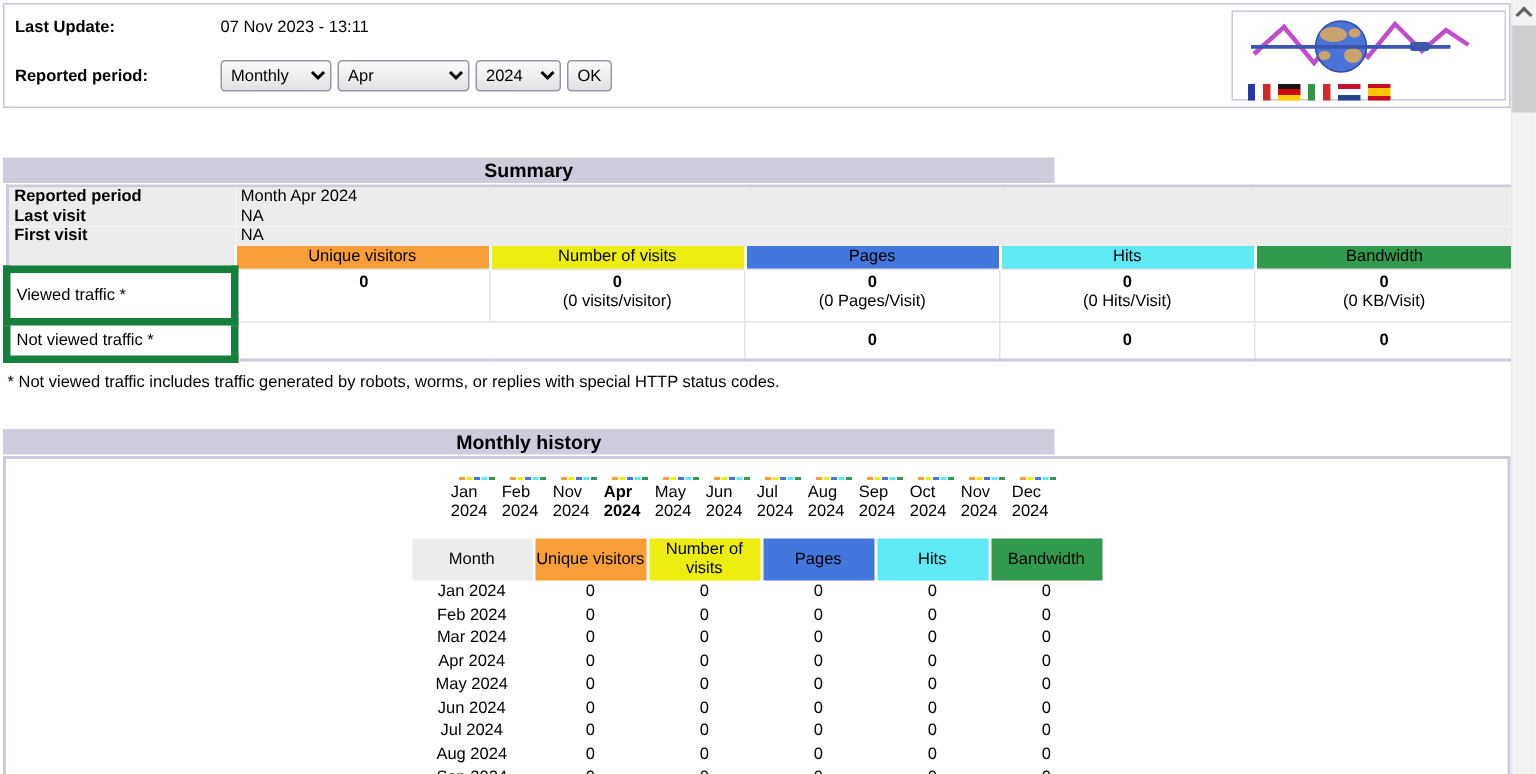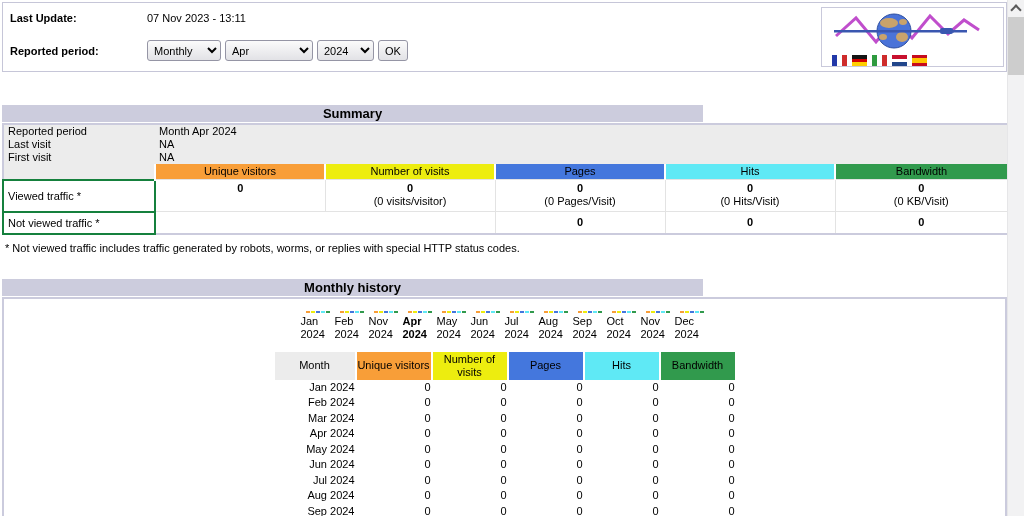--- a/index.html
+++ b/index.html
@@ -38,45 +38,45 @@
   
   .section-title{background:#CCCCDD;width:701px;height:17px;text-align:center;
     font-weight:bold;font-size:13px;line-height:17px}
   .title-sum{margin-top:33px}
   .title-mh{margin-top:25px}
 
   
   .sum-table{border-collapse:collapse;width:1005px;border:2px solid #CBCBDD;margin-top:1px;table-layout:fixed}
   .sum-table td{padding:0 4px;overflow:hidden}
   .info td{background:#ECECEC;height:13px;line-height:13px}
-  .info .lbl{font-weight:normal}
+  .info .lbl{font-weight:bold}
   .gray-empty{background:#ECECEC}
   .colhead{text-align:center;height:15px;line-height:15px;padding:0;border-left:2px solid #fff;border-right:2px solid #fff}
   .cell{border:1px solid #E3E3E3;text-align:center;background:#fff;vertical-align:top}
-  .rowlbl{border:2px solid #15803d;background:#fff;vertical-align:middle}
+  .rowlbl{border:5px solid #15803d;background:#fff;vertical-align:middle}
   .vrow td{height:30px}
   .nvrow td{height:20px;vertical-align:middle}
   .bold0{font-weight:bold;line-height:14px;padding-top:1px}
   .sub{line-height:13px}
   .nv{font-weight:bold}
   .footnote{margin:7px 0 0 3px}
 
   
   .mh-box{box-sizing:border-box;border:2px solid #CBCBDD;width:1005px;height:400px;margin-top:1px;
     background:#fff;padding-top:10px}
   .chart{display:flex;justify-content:center}
   .mcell{width:34px;text-align:left}
   .bars{display:flex;justify-content:center;align-items:flex-end;gap:1px;height:4px;margin-bottom:2px}
   .bar{width:4px;height:2px;display:inline-block}
   .mname,.myear{line-height:13px}
   .mh-table{border-collapse:separate;border-spacing:2px 0;margin:11px auto 0}
   .mh-table td{padding:0}
   .mh-head{width:74px;height:28px;text-align:center;line-height:13px;padding:1px 0}
   .mh-month-head{width:80px;background:#ECECEC}
-  .mh-month,.mh-val{height:15.5px;text-align:right;line-height:15px}
+  .mh-month,.mh-val{height:15.5px;text-align:center;line-height:15px}
 
   
   .scrollbar{position:fixed;right:0;top:0;width:17px;height:516px;background:#F2F2F3;border-left:1px solid #E6E6E8;box-sizing:border-box}
   .sb-btn{height:16px;display:flex;align-items:center;justify-content:center}
   .chev{width:6px;height:6px;border-left:2px solid #5a5a5a;border-top:2px solid #5a5a5a;transform:rotate(45deg);margin-top:3px}
   .sb-thumb{position:absolute;top:17px;left:0;width:17px;height:58px;background:#CDCDCD}
 </style>
 </head>
 <body>
 

